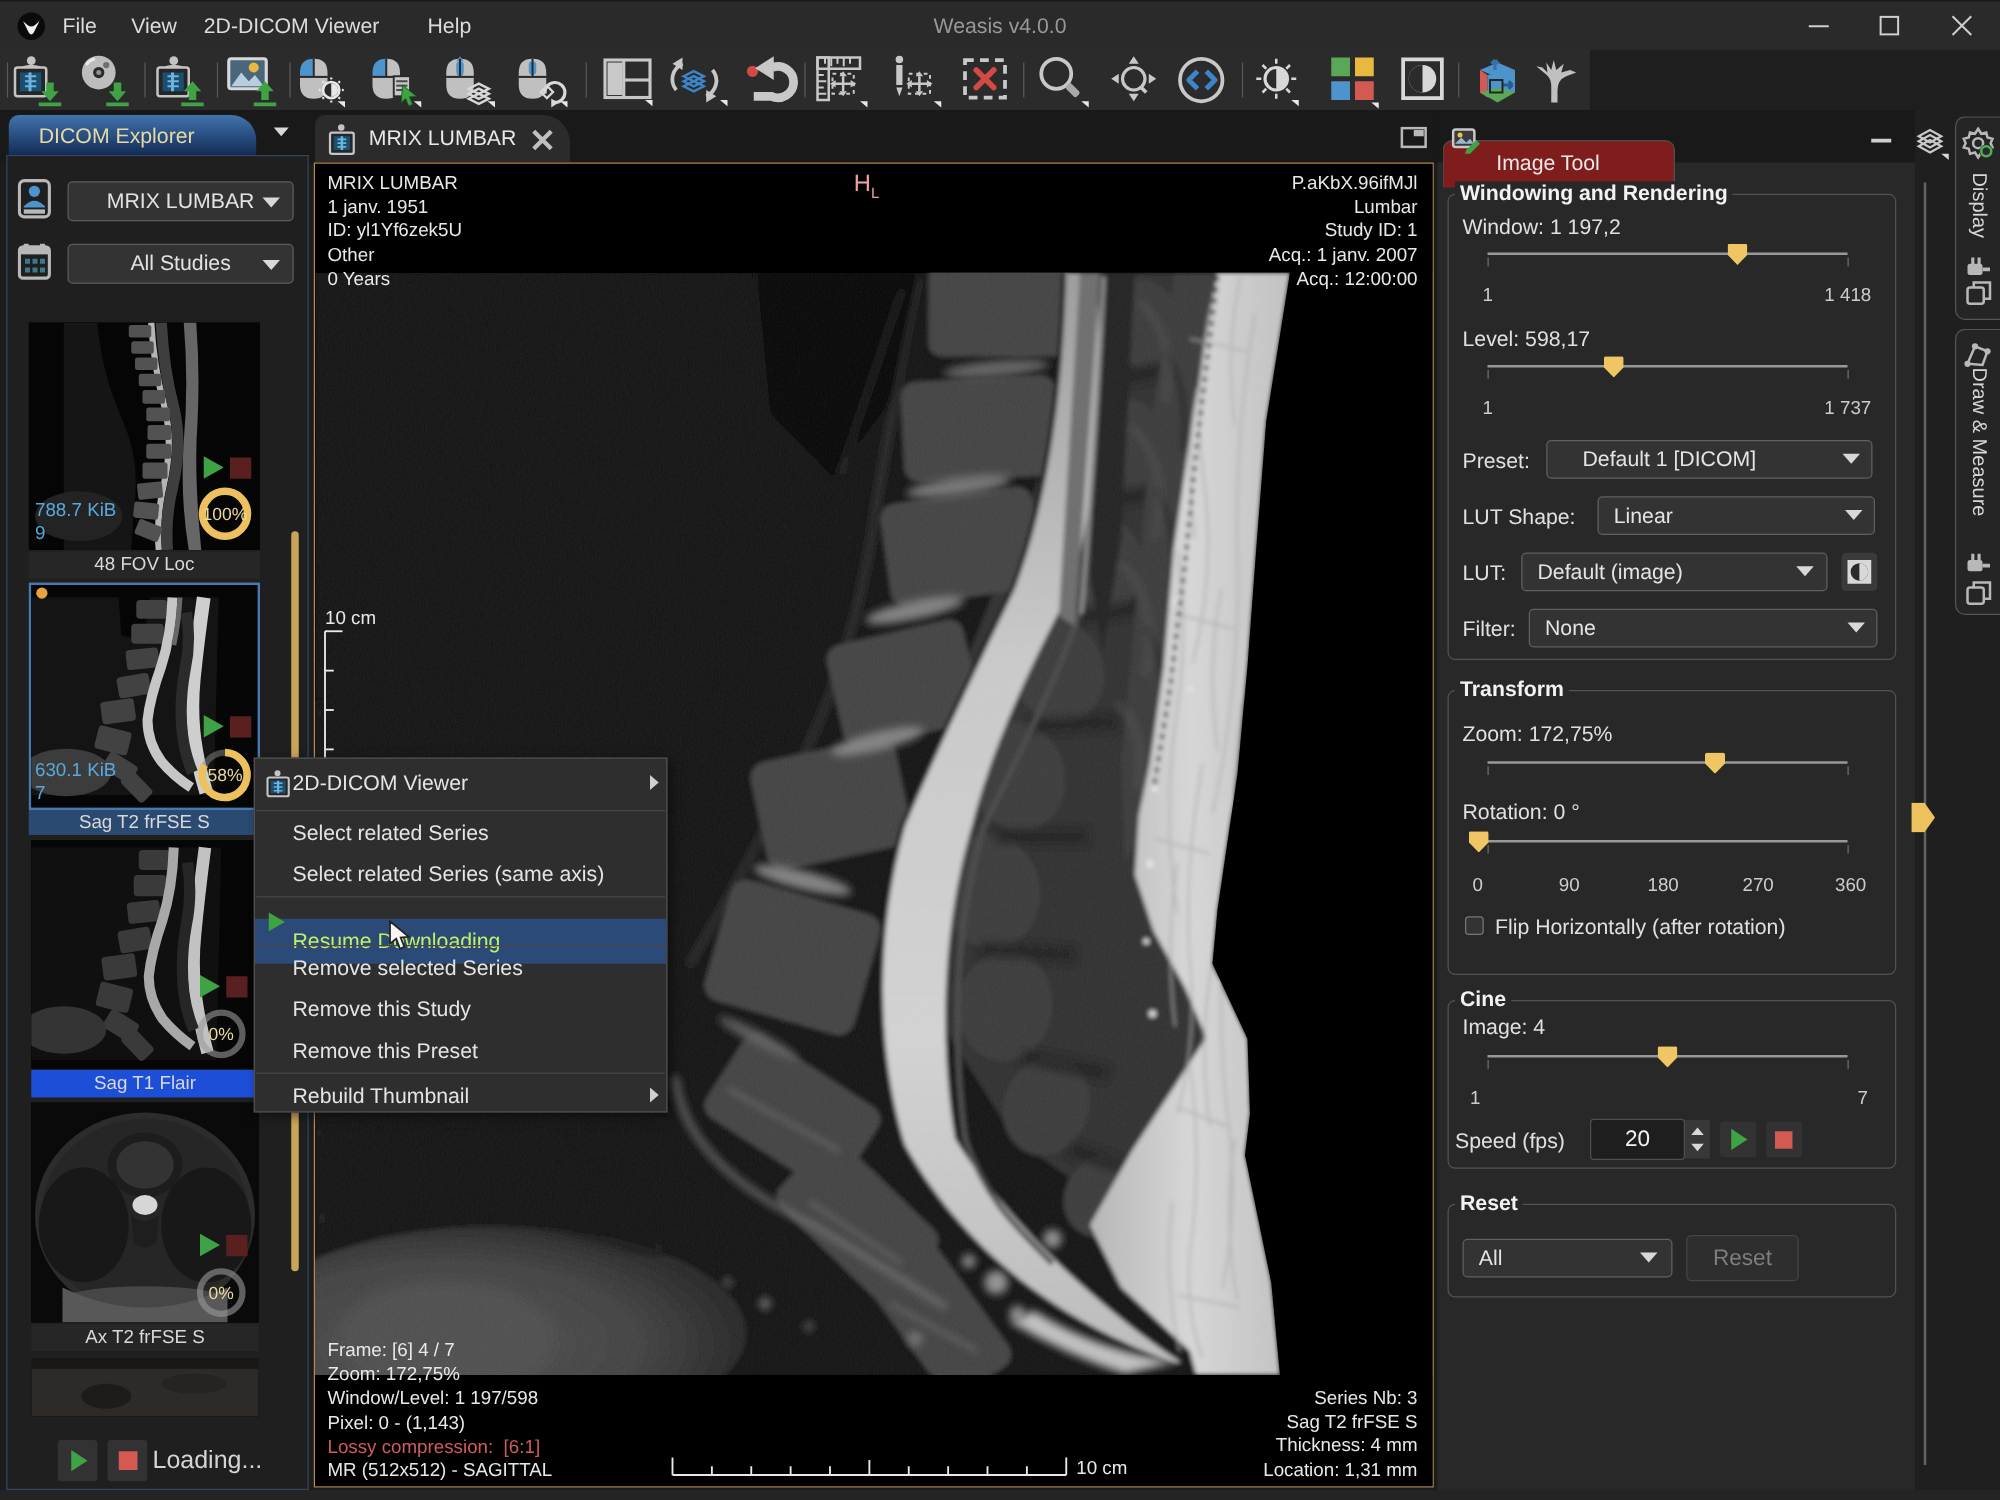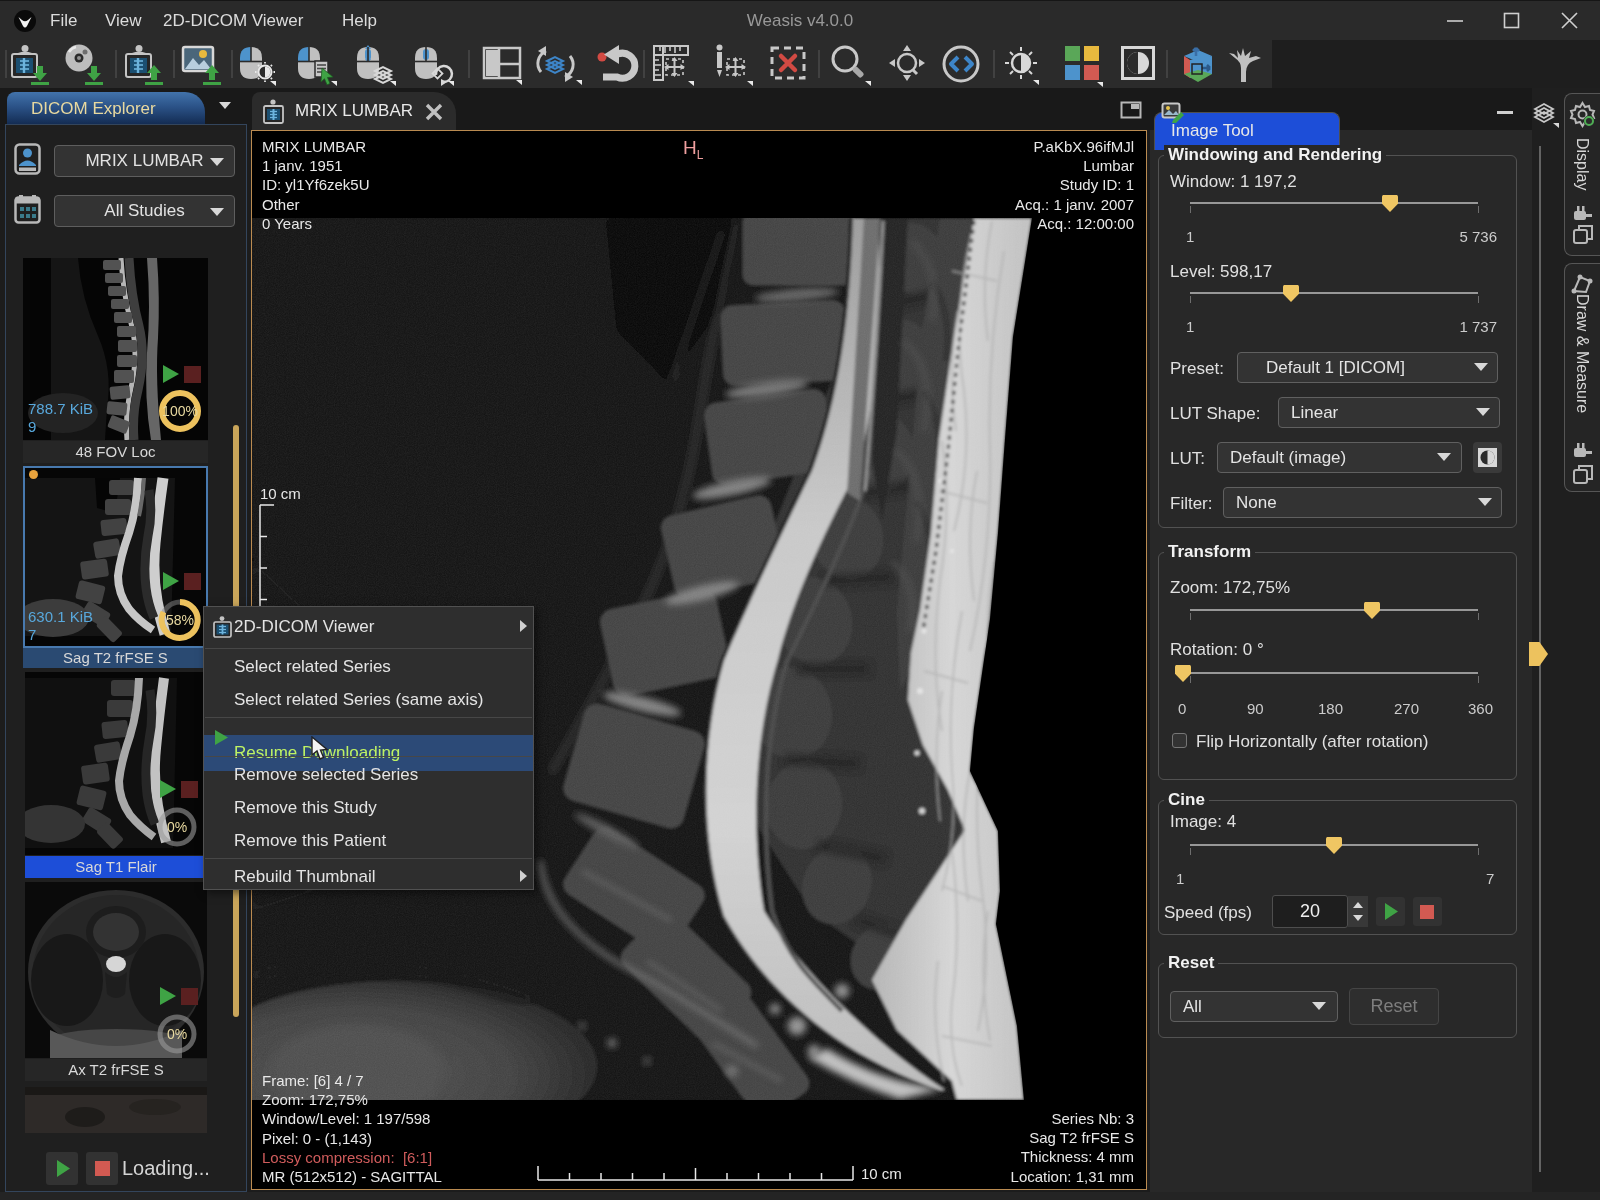--- a/index.html
+++ b/index.html
@@ -36,23 +36,23 @@
   .ovl { position:absolute; color:#e8e8e8; font-size:15px; line-height:19.2px; white-space:pre; }
   
   #ctxmenu { left:203px; top:606px; width:331px; height:284px; background:#2e2e2e;
      border:1px solid #515151; box-shadow:3px 3px 8px rgba(0,0,0,.5); }
   .mi { position:absolute; left:0; width:329px; height:33px; color:#e4e4e4; font-size:17px;
      line-height:33px; padding-left:30px; }
   .msep { position:absolute; left:1px; width:327px; height:1px; background:#474747; }
   
   #rightpanel { left:1150px; top:130px; width:382px; height:1062px; background:#282828; }
   #rtabrow { left:1150px; top:88px; width:382px; height:42px; background:#191919; }
-  #imagetooltab { left:1154px; top:92px; width:186px; height:38px; background:#1d4ed8;
+  #imagetooltab { left:1154px; top:92px; width:186px; height:38px; background:#7f1d1d;
      border:1px solid #4f4f4f; border-bottom:none; border-radius:8px 8px 0 0;
-     color:#e8e8e8; font-size:17px; line-height:36px; padding-left:16px;margin-top:20px; }
+     color:#e8e8e8; font-size:17px; line-height:36px; padding-left:42px;margin-top:20px; }
   .group { position:absolute; border:1px solid #525252; border-radius:6px; }
   .gtitle { position:absolute; font-weight:bold; font-size:17px; color:#f2f2f2; background:#282828;
      padding:0 4px; }
   .rlabel { position:absolute; font-size:17px; color:#e0e0e0; }
   .rsmall { position:absolute; font-size:15px; color:#cccccc; }
   .track { position:absolute; height:2px; background:#989898; }
   .sthumb { position:absolute; width:16px; height:17px; background:#efc663;
      clip-path:polygon(6% 0, 94% 0, 100% 8%, 100% 52%, 50% 100%, 0 52%, 0 8%); }
   .rcombo { position:absolute; background:#333333; border:1px solid #606060; border-radius:4px;
      color:#e4e4e4; font-size:17px; }
@@ -796,21 +796,21 @@
     <path d="M12 20 L20 12 L23 15 L15 23 L11 23 Z" fill="#3fa345"></path>
   </svg>
   <div class="abs" style="left:1497px;top:111px;width:16px;height:3px;background:#cfcfcf"></div>
 
   <div class="group" style="left:1158px;top:155px;width:359px;height:373px"></div>
   <div class="gtitle" style="left:1164px;top:145px">Windowing and Rendering</div>
   <div class="rlabel" style="left:1170px;top:172px">Window: 1 197,2</div>
   <div class="track" style="left:1190px;top:202px;width:288px"></div>
   <div class="sthumb" style="left:1382px;top:195px"></div>
   <div class="rsmall" style="left:1186px;top:228px">1</div>
-  <div class="rsmall" style="left:1395px;top:228px;width:102px;text-align:right">5 736</div>
+  <div class="rsmall" style="left:1395px;top:228px;width:102px;text-align:right">1 418</div>
   <div class="rlabel" style="left:1170px;top:262px">Level: 598,17</div>
   <div class="track" style="left:1190px;top:292px;width:288px"></div>
   <div class="sthumb" style="left:1283px;top:285px"></div>
   <div class="rsmall" style="left:1186px;top:318px">1</div>
   <div class="rsmall" style="left:1395px;top:318px;width:102px;text-align:right">1 737</div>
   <div class="rlabel" style="left:1170px;top:359px">Preset:</div>
   <div class="rcombo" style="left:1237px;top:352px;width:261px;height:31px;line-height:29px;padding-left:28px">Default 1 [DICOM]</div>
   <div class="carrow" style="left:1474px;top:363px;border-top-width:8px;border-left-width:7px;border-right-width:7px"></div>
   <div class="rlabel" style="left:1170px;top:404px">LUT Shape:</div>
   <div class="rcombo" style="left:1278px;top:397px;width:222px;height:31px;line-height:29px;padding-left:12px">Linear</div>
@@ -945,21 +945,21 @@
     <div class="mi" style="top:43px">Select related Series</div>
     <div class="mi" style="top:76px">Select related Series (same axis)</div>
     <div class="msep" style="top:110px"></div>
     <div class="mi" style="top:128px;height:36px;line-height:36px;background:#2c4a77;color:#bef264">Resume Downloading</div>
     <svg class="abs" style="left:10px;top:122px" width="16" height="17" viewBox="0 0 16 17">
       <path d="M1 1 L14 8.5 L1 16 Z" fill="#3fa345"></path>
     </svg>
     <div class="msep" style="top:149px"></div>
     <div class="mi" style="top:151px">Remove selected Series</div>
     <div class="mi" style="top:184px">Remove this Study</div>
-    <div class="mi" style="top:217px">Remove this Patient</div>
+    <div class="mi" style="top:217px">Remove this Preset</div>
     <div class="msep" style="top:251px"></div>
     <div class="mi" style="top:253px">Rebuild Thumbnail</div>
     <div class="abs" style="left:316px;top:263px;width:0;height:0;border-top:6px solid transparent;border-bottom:6px solid transparent;border-left:7px solid #d0d0d0"></div>
   </div>
   <svg class="abs" style="left:310px;top:736px" width="22" height="26" viewBox="0 0 22 26">
     <path d="M2 1 L2 19 L7 15 L10 23 L13.5 21.5 L10.5 14 L17 13.5 Z" fill="#f5f5f5" stroke="#222" stroke-width="1.4"></path>
   </svg>
   <div id="bottomstrip" class="abs"></div>
 </div>
 

